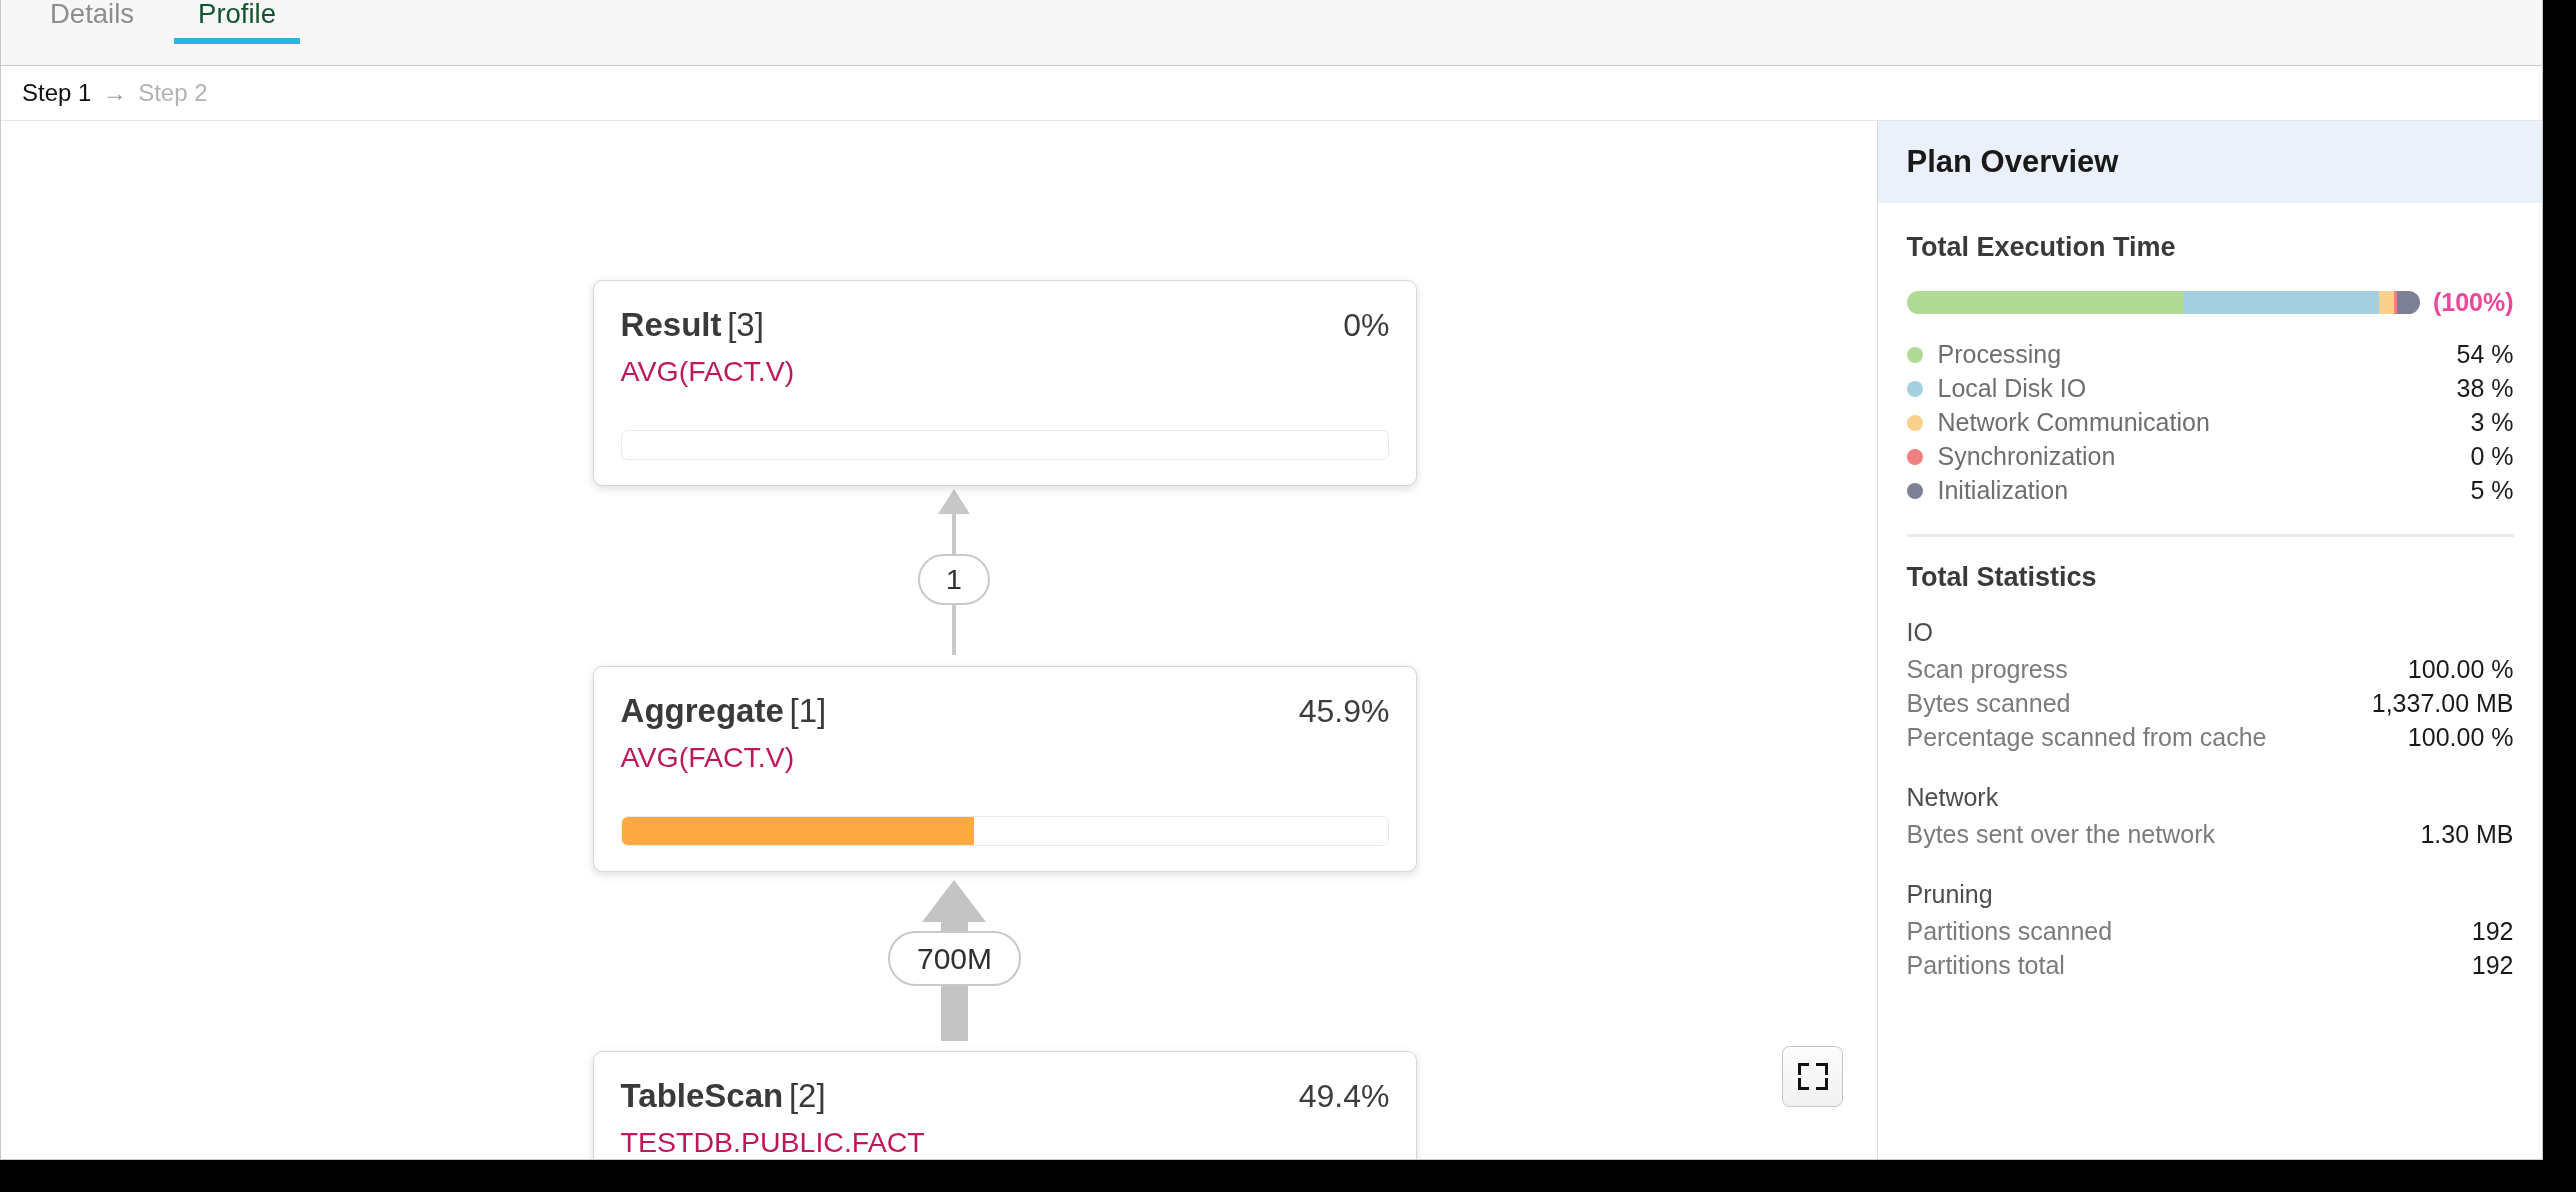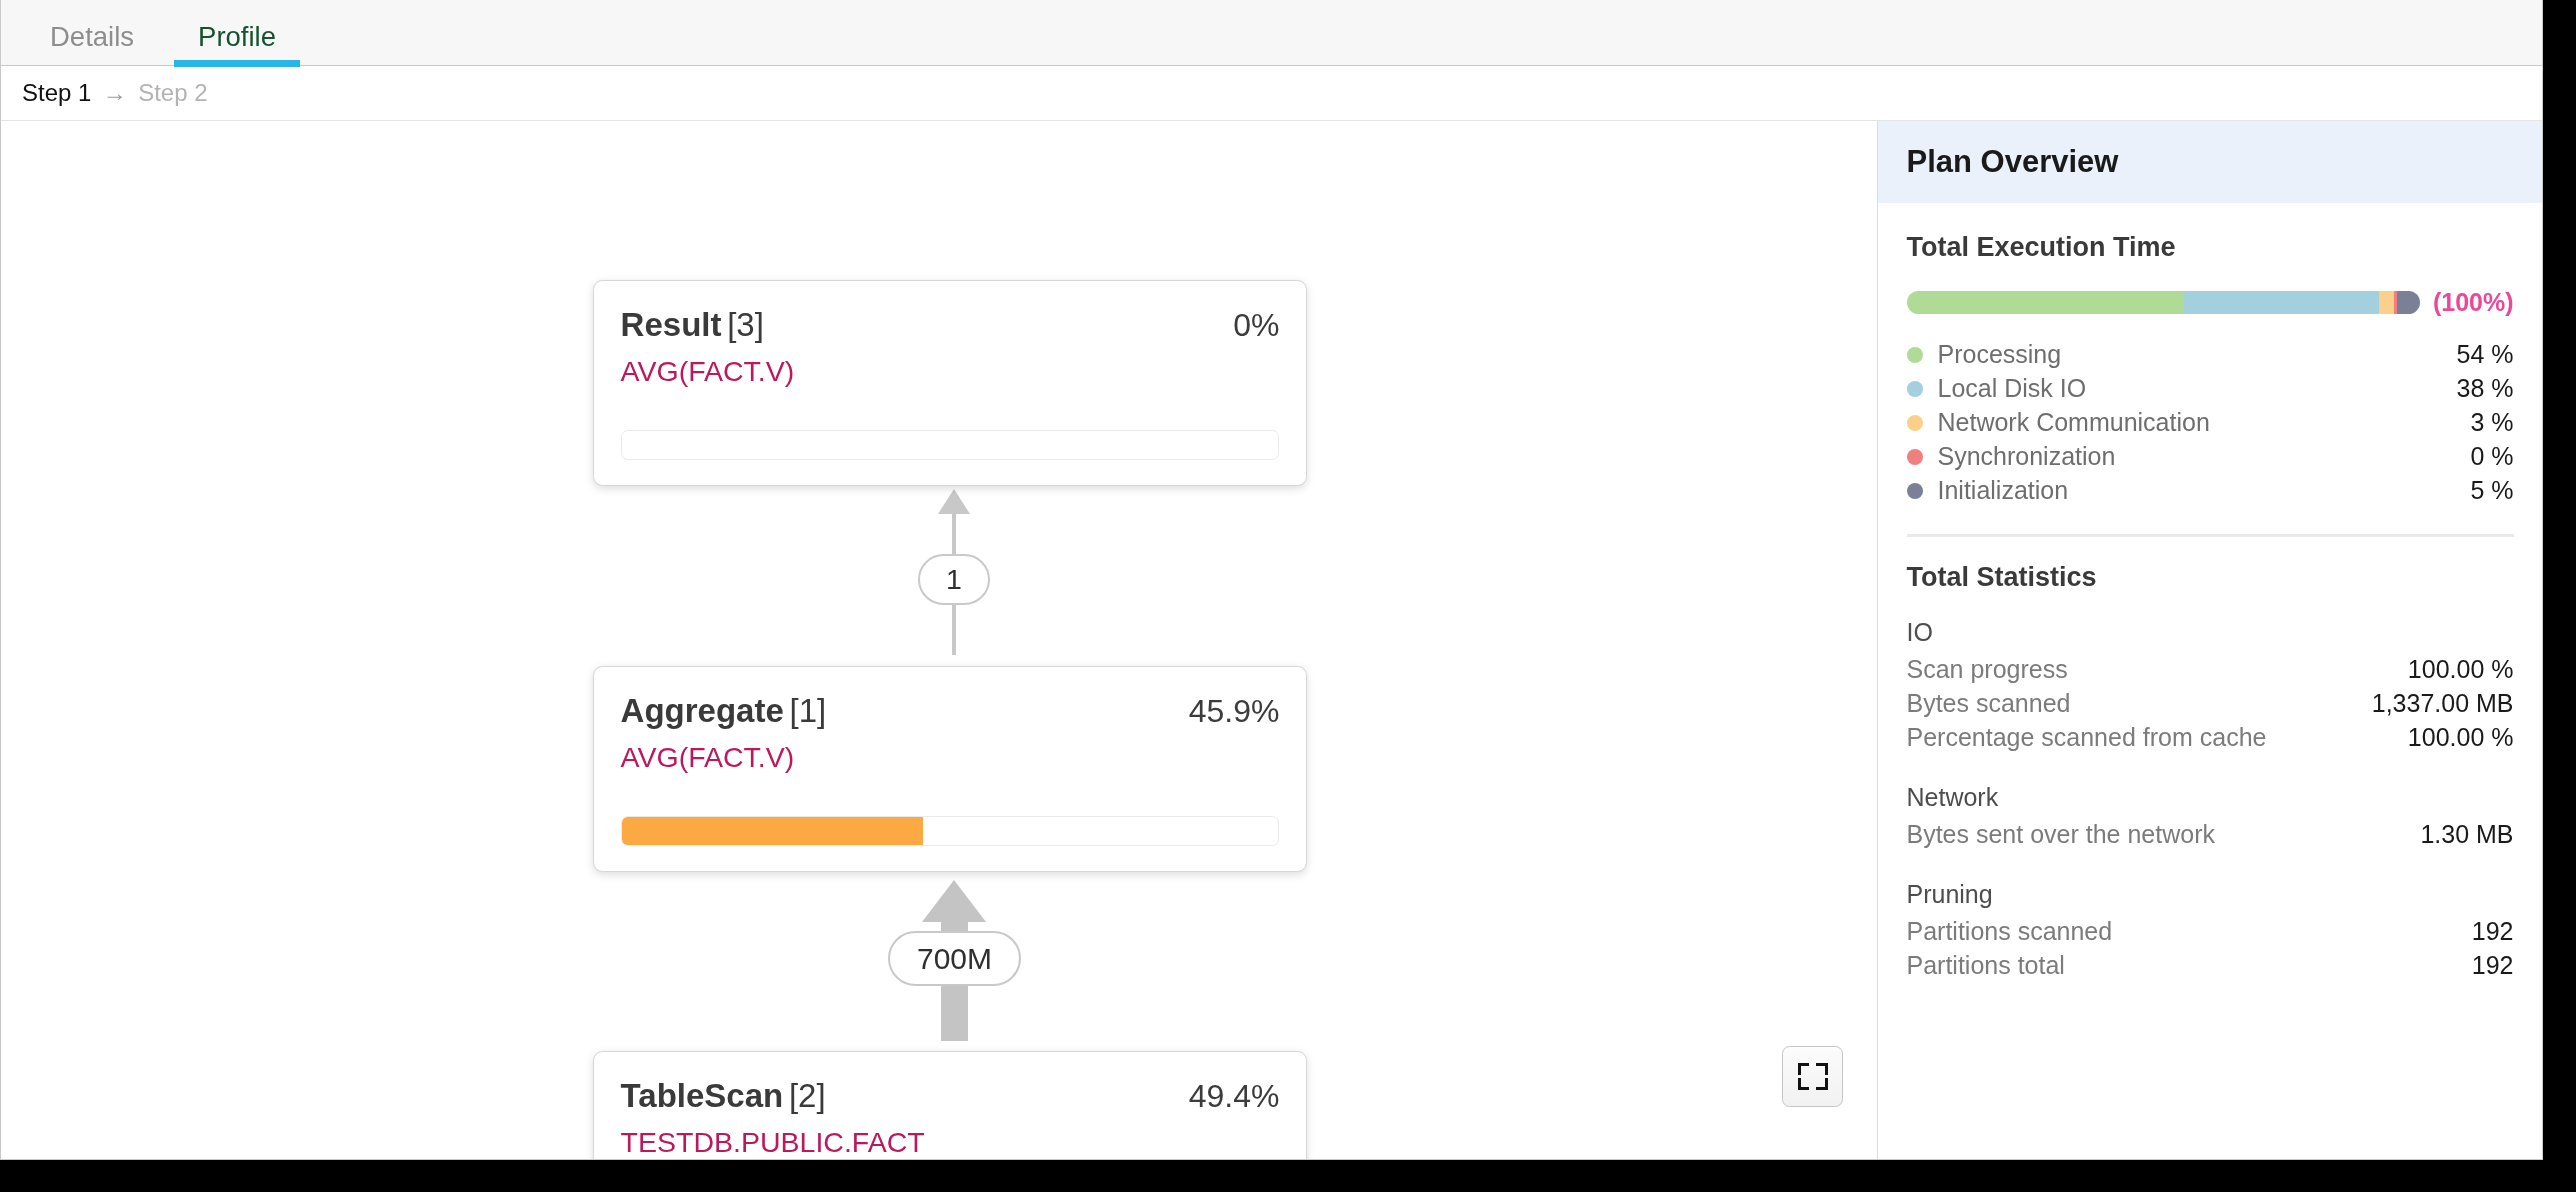--- a/index.html
+++ b/index.html
@@ -22,21 +22,21 @@
     display: flex;
     flex-direction: column;
   }
 
   
   .tabbar {
     height: 66px;
     background: #f7f7f7;
     border-bottom: 1.9px solid #c9c9c9;
     display: flex;
-    align-items: flex-end;
+    align-items: flex-start;
     flex: none;
     padding-left: 17px;
   }
   .tab {
     position: relative;
     padding: 0 32px 15px 32px;
     font-size: 27.5px;
     line-height: 1;
     color: #8d8d8d;
     cursor: pointer;
@@ -77,21 +77,21 @@
   .canvas {
     position: relative;
     flex: 1 1 auto;
     background: #ffffff;
     border-right: 1.9px solid #dcdcdc;
     overflow: hidden;
   }
 
   .node {
     position: absolute;
-    width: 714px;
+    width: 824px;
     background: #ffffff;
     border: 1.9px solid #d6d6d6;
     border-radius: 9.5px;
     box-shadow: 0 2.8px 8.5px rgba(0,0,0,0.13);
     padding: 25px 26.6px 25px 26.6px;
     left: 592px;
   }
   .node-head {
     display: flex;
     align-items: baseline;

